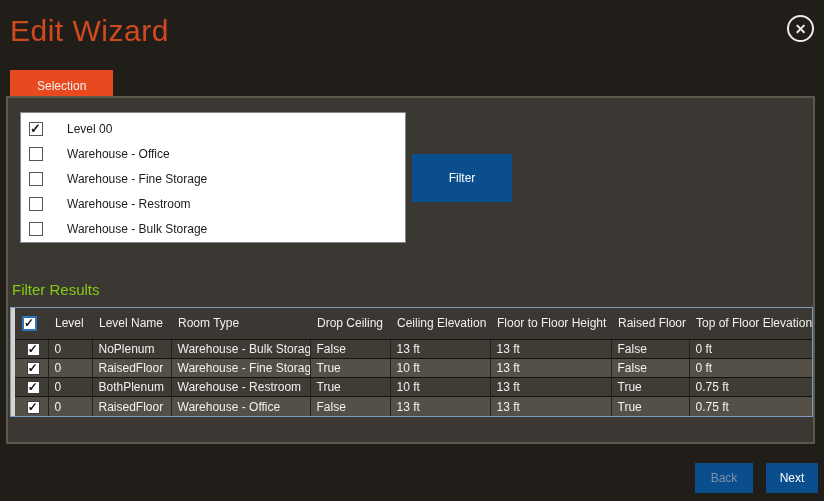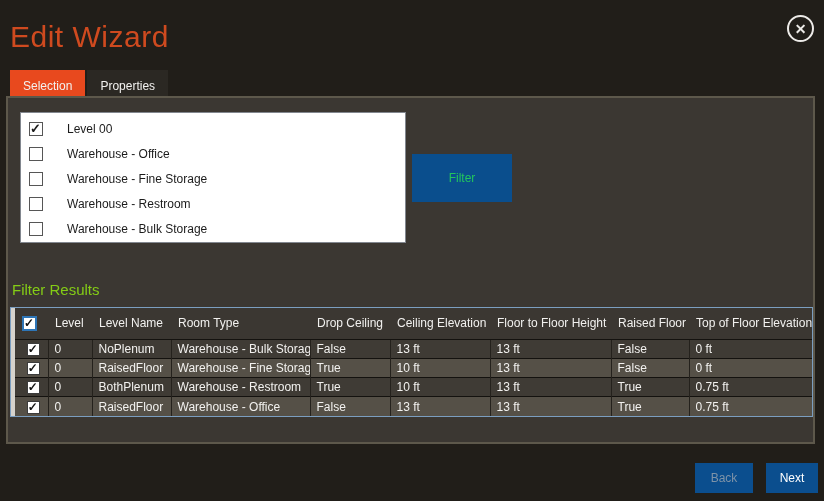--- a/index.html
+++ b/index.html
@@ -6,37 +6,37 @@
   html,body { width:824px; height:501px; }
   body {
     position:relative;
     background:#211E19;
     font-family:"Liberation Sans", sans-serif;
     overflow:hidden;
   }
 
   
   .title {
-    position:absolute; left:10px; top:20px;
+    position:absolute; left:10px; top:14px;
     font-size:30px; font-weight:300; color:#CF4A1F;
     letter-spacing:0.5px;
   }
   .close-btn {
     position:absolute; left:787px; top:15px;
     width:27px; height:27px; border-radius:50%;
     border:2px solid #EDEBE8;
     color:#EDEBE8; font-size:14px; font-weight:bold;
     display:flex; align-items:center; justify-content:center;
     cursor:pointer; line-height:1;
   }
 
   
   .tabbar { position:absolute; left:10px; top:70px; display:flex; gap:2px; }
   .tab {
-    height:32px; padding:0 13px; font-size:12px;
+    height:32px; padding:0 27px; font-size:12px;
     display:flex; align-items:center; color:#F2F1EF; cursor:pointer;
   }
   .tab.active { background:#E8491E; }
   .tab.inactive { background:#2B2823; }
 
   
   .panel {
     position:absolute; left:6px; top:96px;
     width:809px; height:348px;
     background:#3B3732; border:2px solid #5D584B;
@@ -57,21 +57,21 @@
   .cb.checked::after {
     content:"✓"; position:absolute; left:0px; top:-2px;
     font-size:13px; font-weight:bold; color:#1B1B1B;
   }
   .list-item .lbl { margin-left:24px; font-size:12px; color:#1B1B1B; }
 
   
   .filter-btn {
     position:absolute; left:404px; top:56px;
     width:100px; height:48px; background:#0A4E8D;
-    color:#22c55e; font-size:12px;
+    color:#ffffff; font-size:12px;
     display:flex; align-items:center; justify-content:center; cursor:pointer;
   }
 
   
   .results-title {
     position:absolute; left:4px; top:183px;
     font-size:15px; color:#84cc16;
   }
   .grid-wrap {
     position:absolute; left:2px; top:209px;
@@ -124,21 +124,20 @@
   .next-btn { left:766px; width:52px; color:#FFFFFF; }
 </style>
 </head>
 <body>
 
 <div class="title">Edit Wizard</div>
 <div class="close-btn">✕</div>
 
 <div class="tabbar">
   <div class="tab active">Selection</div>
-  <div class="tab inactive">Properties</div>
 </div>
 
 <div class="panel">
 
   <div class="listbox">
     <div class="list-item">
       <span class="cb checked"></span>
       <span class="lbl">Level 00</span>
     </div>
     <div class="list-item">

